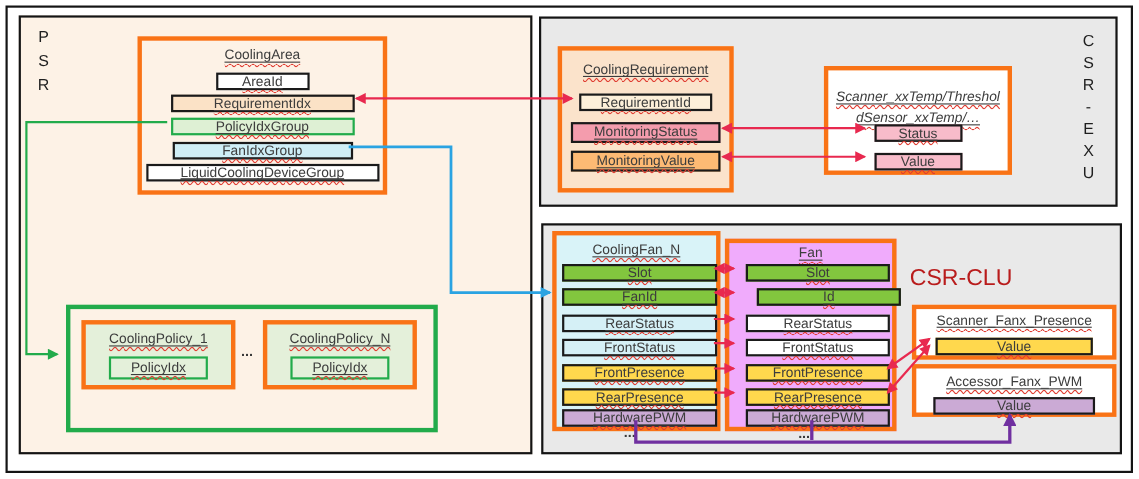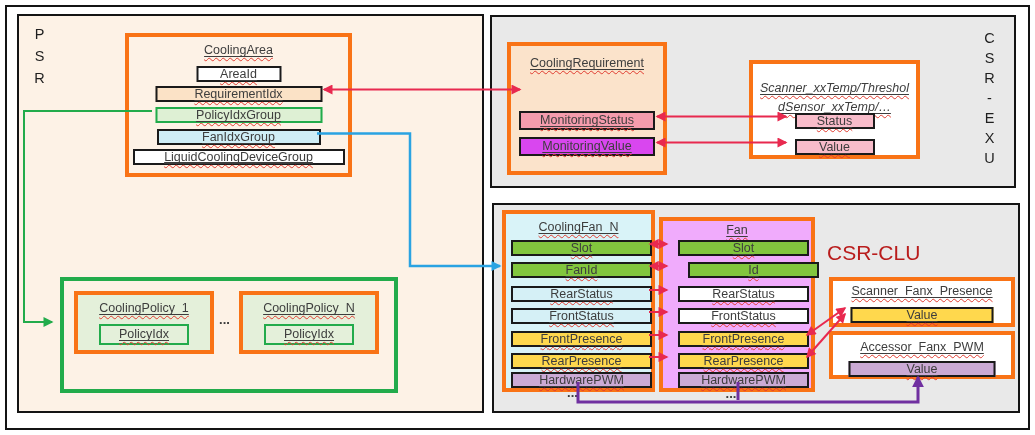--- a/index.html
+++ b/index.html
@@ -66,24 +66,27 @@
           </div>
       </div>
     </div>
   </div>
 
   <div class="region exu">
     <div class="vlab" style="left:490px;top:13px;letter-spacing:4px;">CSR-EXU</div>
 
     <div class="box" style="left:15px;top:25px;width:160px;height:133px;background:#fbe3cb;">
       <div class="btitle" style="top:10px;"><span class="wv"><span class="ul">CoolingRequirement</span></span></div>
+      <div class="fld cx" style="top:39px;width:121px;background:#fdf0da;">
+          <span class="wv"><span class="ul">RequirementId</span></span>
+        </div>
       <div class="fld cx" style="top:65px;width:136px;height:19px;background:#f49cad;">
           <span class="wv"><span class="ul">MonitoringStatus</span></span>
         </div>
-      <div class="fld cx" style="top:91px;width:136px;height:19px;background:#d946ef;">
+      <div class="fld cx" style="top:91px;width:136px;height:19px;background:#fdba74;">
           <span class="wv"><span class="ul">MonitoringValue</span></span>
         </div>
     </div>
 
     <div class="box" style="left:257px;top:43px;width:171px;height:99px;background:#fff;">
       <div class="btitle" style="top:15px;padding:0 5px;word-break:break-all;line-height:1.55;font-style:italic;"><span class="wv"><span class="ul">Scanner_xxTemp/ThresholdSensor_xxTemp/…</span></span></div>
       <div class="fld cx" style="top:49px;width:80px;background:#f8bcca;">
           <span class="wv"><span class="ul">Status</span></span>
         </div>
       <div class="fld cx" style="top:75px;width:80px;background:#f8bcca;">

